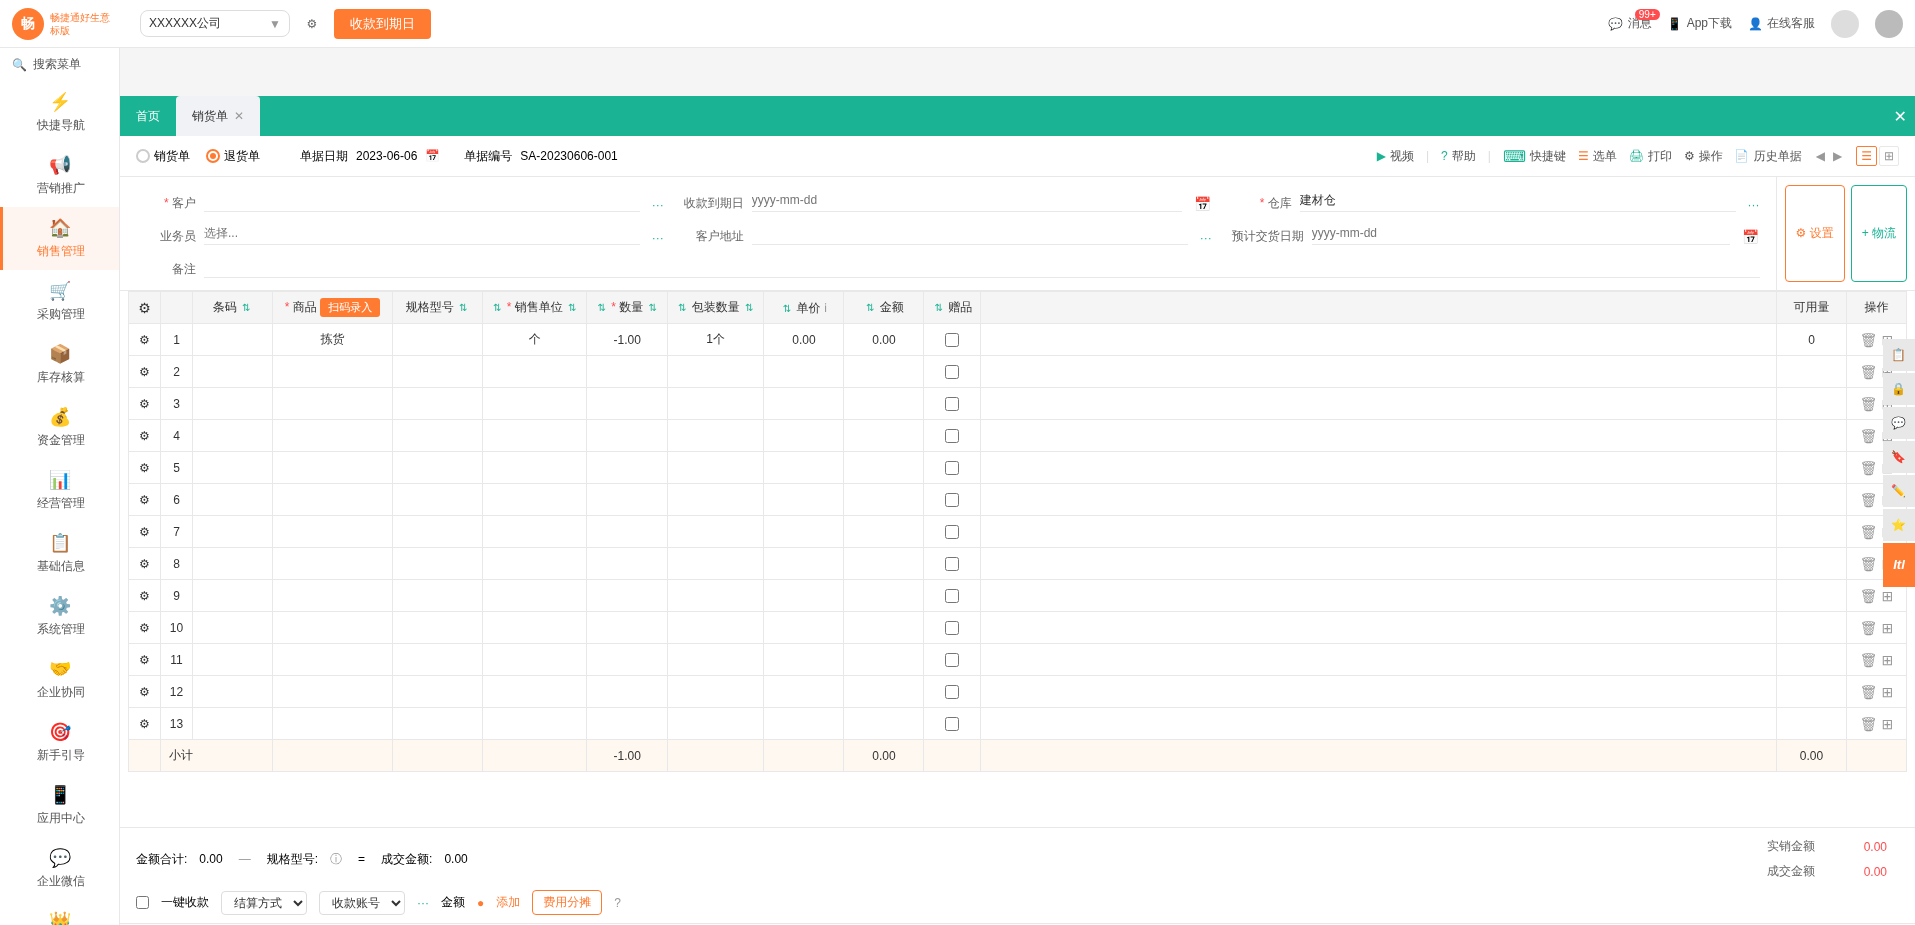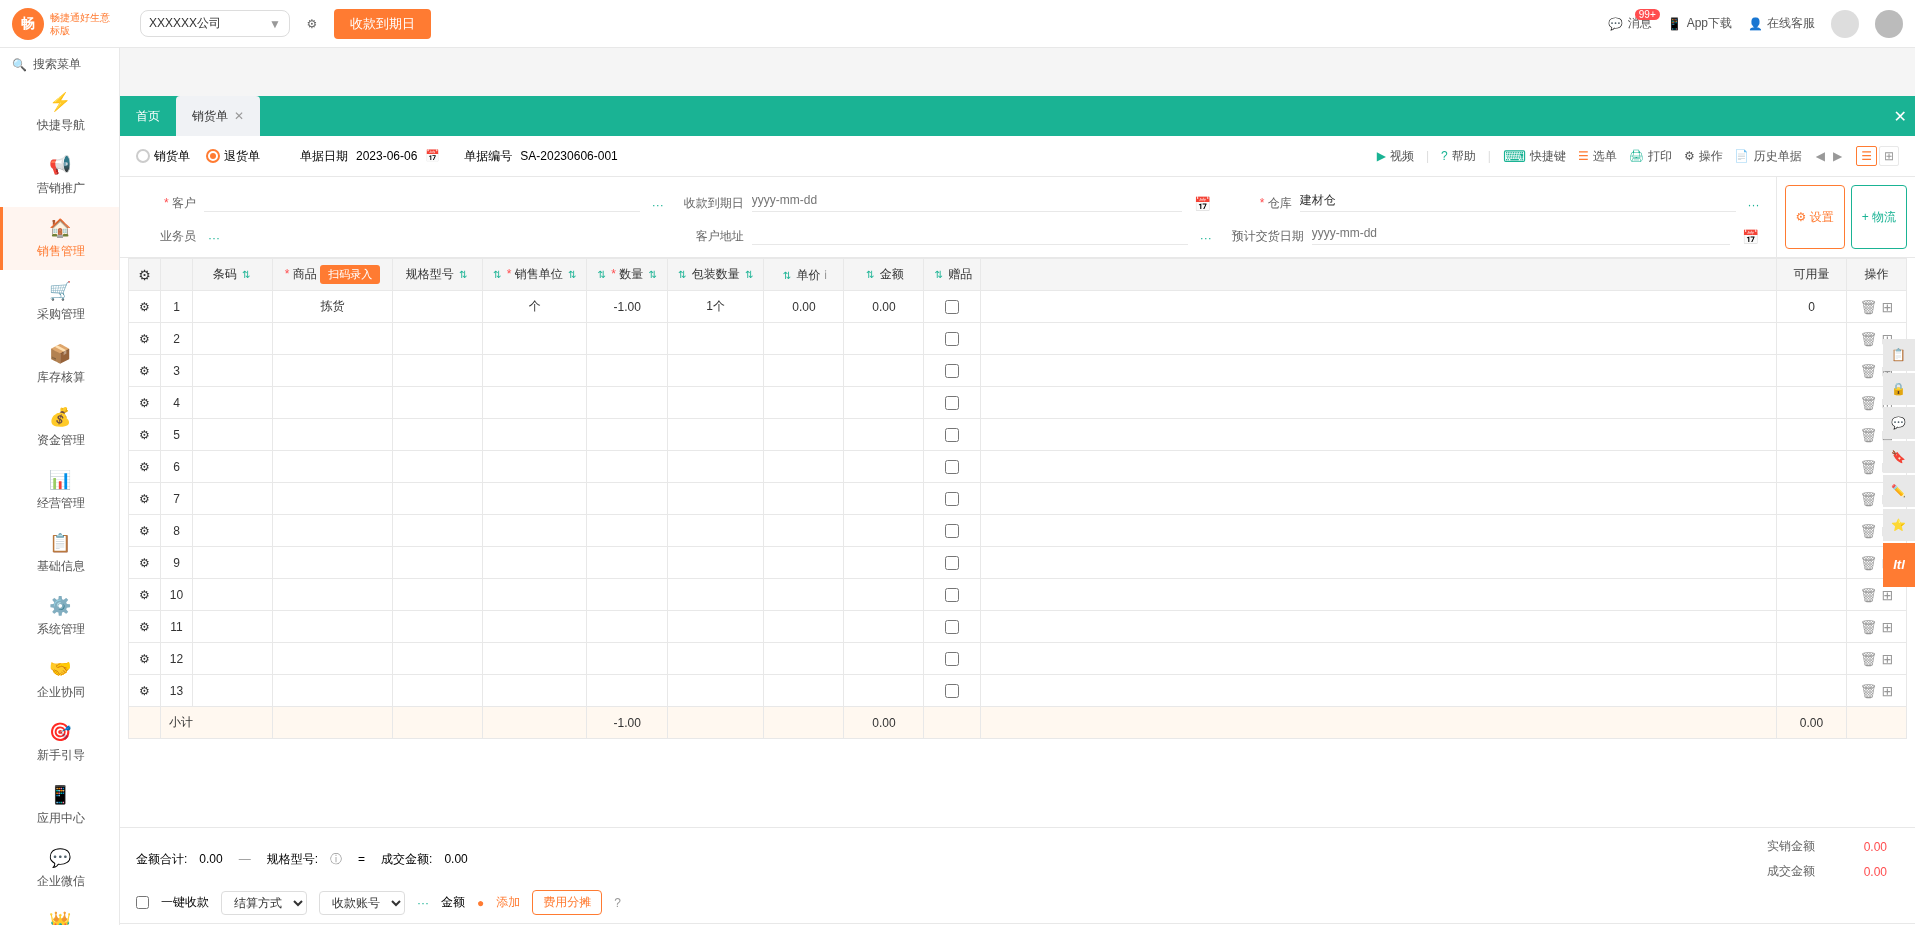--- a/index.html
+++ b/index.html
@@ -564,31 +564,36 @@
             <input class="field-input" style="flex: 1 1 0%;" placeholder="yyyy-mm-dd">
             <span class="field-calendar">📅</span>
           </div>
           <div class="field-row">
             <span class="field-label required">仓库</span>
             <input class="field-input" style="flex: 1 1 0%;" value="建材仓">
             <span class="field-dots">···</span>
           </div>
           <div class="field-row">
             <span class="field-label">业务员</span>
+            <input class="field-input" style="flex: 1 1 0%;" placeholder="选择...">
             <span class="field-dots">···</span>
           </div>
           <div class="field-row">
             <span class="field-label">客户地址</span>
             <input class="field-input" style="flex: 1 1 0%;" placeholder="">
             <span class="field-dots">···</span>
           </div>
           <div class="field-row">
             <span class="field-label">预计交货日期</span>
             <input class="field-input" style="flex: 1 1 0%;" placeholder="yyyy-mm-dd">
             <span class="field-calendar">📅</span>
+          </div>
+          <div class="field-row" style="grid-column:1/-1;">
+            <span class="field-label">备注</span>
+            <input class="field-input" style="flex: 1 1 0%;" placeholder="">
           </div>
         </div>
       </div>
       <div style="display:flex; flex-direction:row; padding:8px; gap:6px; border-left:1px solid #e8e8e8; border-bottom:1px solid #e8e8e8;">
         <button class="settings-btn">⚙ 设置</button>
         <button class="logistics-btn">+ 物流</button>
       </div>
     </div>
 
     <div class="table-container">

